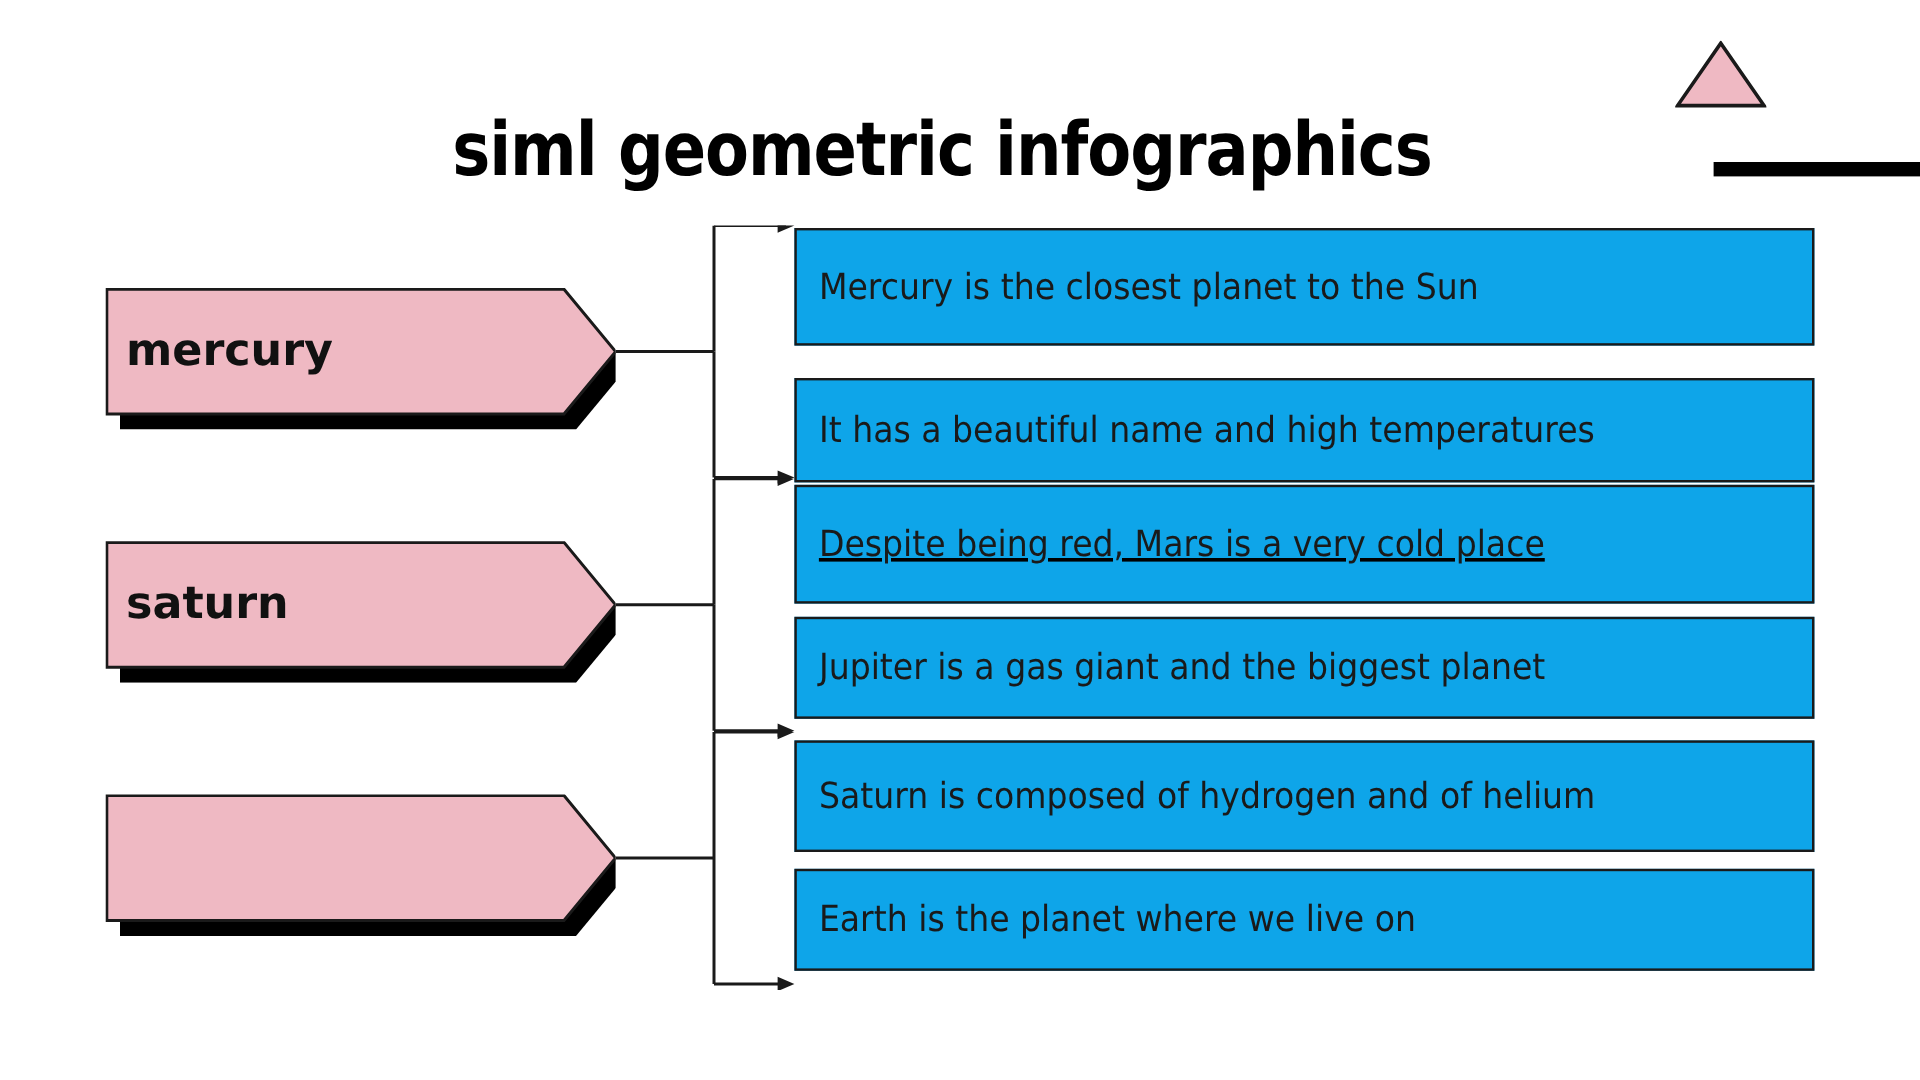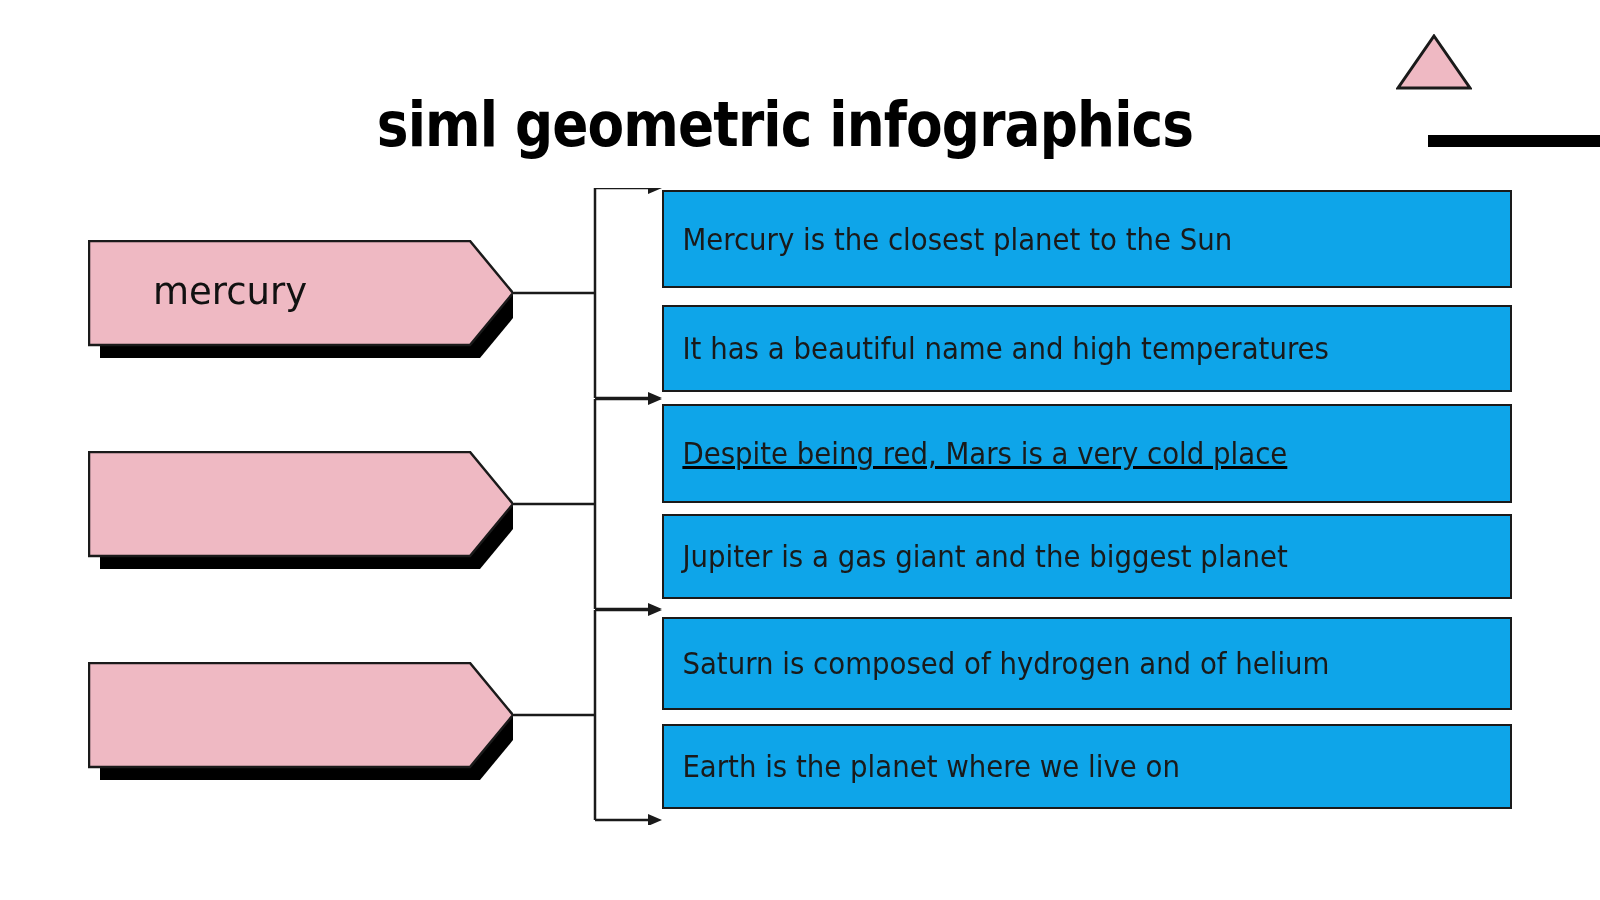--- a/index.html
+++ b/index.html
@@ -76,26 +76,25 @@
     position: absolute;
     left: 0;
     top: 0;
     display: block;
   }
   .label-text {
     position: absolute;
     left: 17px;
     top: 30px;
     font-family: "DejaVu Sans", sans-serif;
-    font-weight: 400;
+    font-weight: 700;
     font-size: 37px;
     color: #111111;
     letter-spacing: 0px;
     white-space: nowrap;
-    margin-left: 48px;
   }
 
   
   .connector {
     position: absolute;
     left: 505px;
     top: -52px;
     width: 170px;
     height: 215px;
   }
@@ -151,31 +150,32 @@
         <line x1="90" y1="0" x2="150" y2="0"></line>
         <line x1="90" y1="210" x2="150" y2="210"></line>
       </g>
       <polygon points="157,0 143,-6 143,6" fill="#1a1a1a"></polygon>
       <polygon points="157,210 143,204 143,216" fill="#1a1a1a"></polygon>
     </svg>
 
     <div class="fact-box" style="top:-50px;height:98px;">
       <span class="fact-text">Mercury is the closest planet to the Sun</span>
     </div>
-    <div class="fact-box" style="top:65px;height:87px;">
+    <div class="fact-box" style="top:75px;height:87px;">
       <span class="fact-text">It has a beautiful name and high temperatures</span>
     </div>
   </div>
 
   <div class="group" style="top:451px;">
     <div class="label-arrow">
       <svg width="425" height="118" viewBox="0 0 425 118">
         <polygon points="12,14 392,14 435,66 392,118 12,118" fill="#000000"></polygon>
         <polygon points="1,1 382,1 425,53 382,105 1,105" fill="#efb9c3" stroke="#1a1a1a" stroke-width="2.5"></polygon>
       </svg>
+      <div class="label-text">saturn</div>
     </div>
 
     <svg class="connector" viewBox="0 0 170 215">
       <g fill="none" stroke="#1a1a1a" stroke-width="2.5">
         <line x1="8" y1="105" x2="90" y2="105"></line>
         <line x1="90" y1="105" x2="90" y2="0"></line>
         <line x1="90" y1="105" x2="90" y2="210"></line>
         <line x1="90" y1="0" x2="150" y2="0"></line>
         <line x1="90" y1="210" x2="150" y2="210"></line>
       </g>

